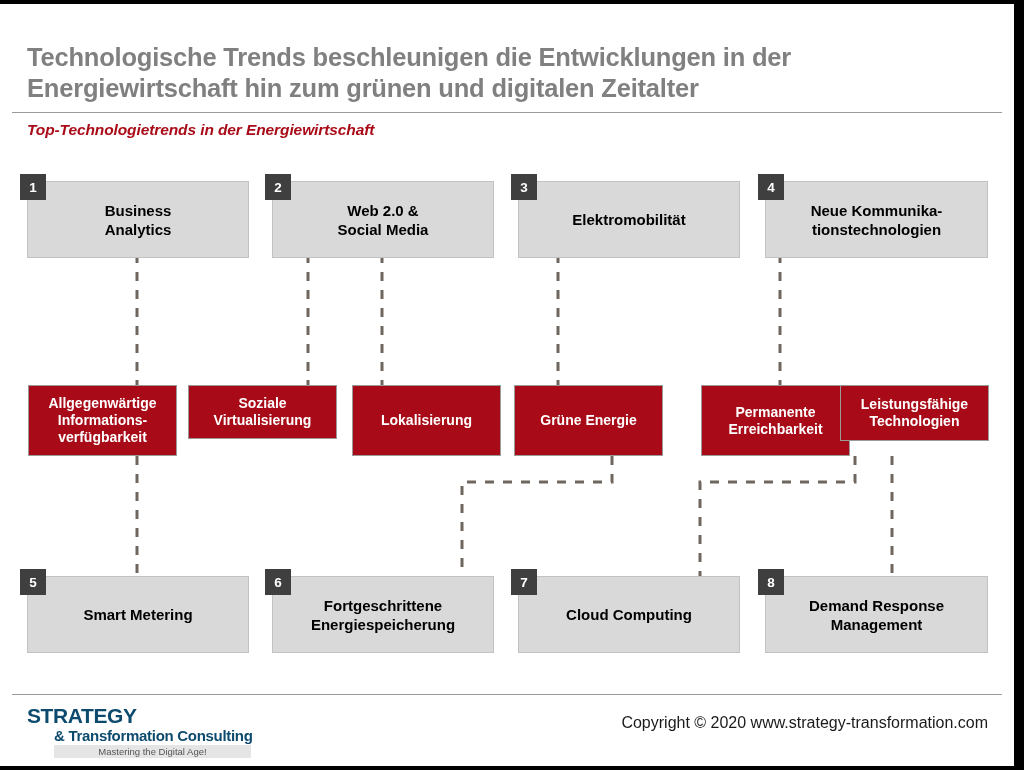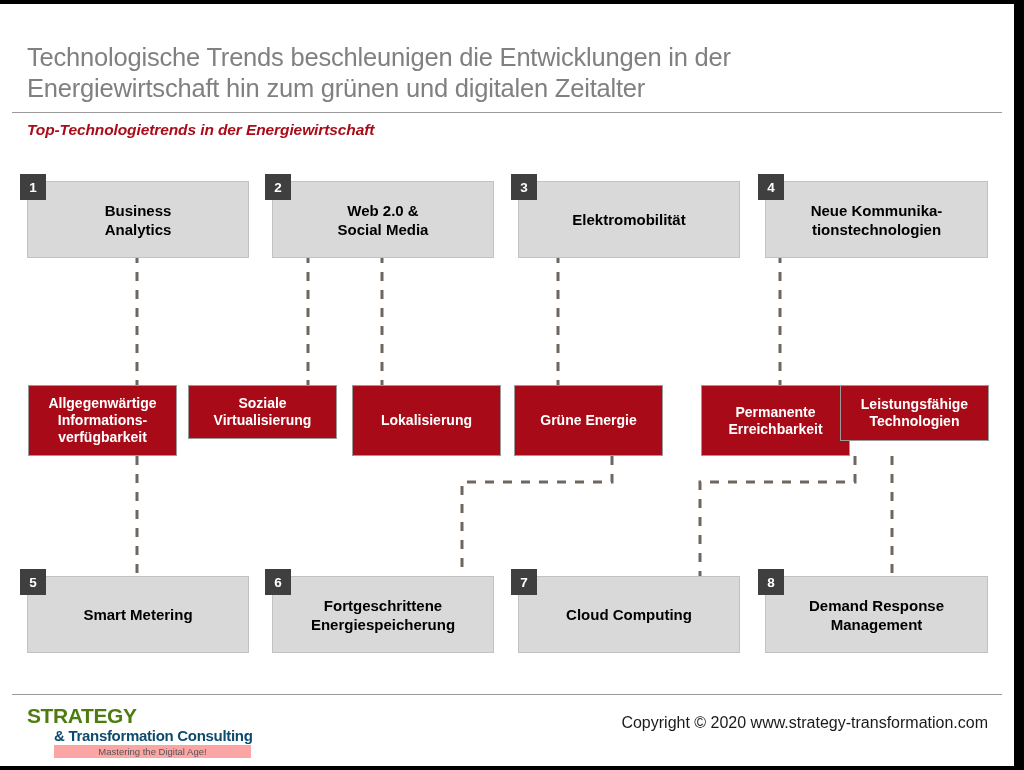--- a/index.html
+++ b/index.html
@@ -23,21 +23,21 @@
     overflow: hidden;
   }
 
   
   #title {
     position: absolute;
     left: 27px;
     top: 38px;
     width: 900px;
     font-size: 25.5px;
-    font-weight: normal;
+    font-weight: bold;
     line-height: 31px;
     color: #808080;
     letter-spacing: -0.2px;
   }
   #title-rule {
     position: absolute;
     left: 12px;
     top: 108px;
     width: 990px;
     height: 1px;
@@ -115,37 +115,37 @@
   }
   #logo {
     position: absolute;
     left: 27px;
     top: 701px;
     width: 260px;
   }
   #logo-1 {
     font-size: 21px;
     font-weight: bold;
-    color: #4d7c0f;
+    color: #0c4a6e;
     letter-spacing: -0.4px;
     line-height: 22px;
   }
   #logo-2 {
     font-size: 15px;
     font-weight: bold;
     color: #0c4a6e;
     letter-spacing: -0.3px;
     line-height: 17px;
     padding-left: 27px;
   }
   #logo-3 {
     margin-top: 1px;
     margin-left: 27px;
     width: 197px;
-    background: #fca5a5;
+    background: #e5e5e5;
     color: #555555;
     font-size: 9.5px;
     text-align: center;
     line-height: 13px;
   }
   #copyright {
     position: absolute;
     left: 600px;
     top: 710px;
     width: 388px;

